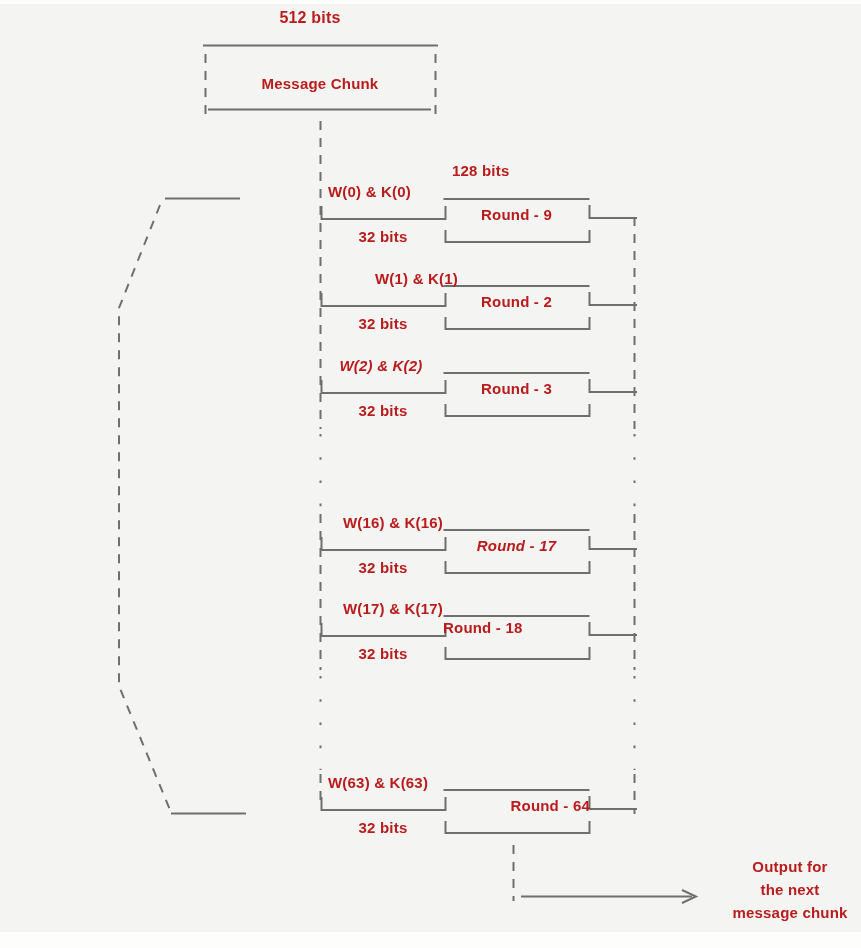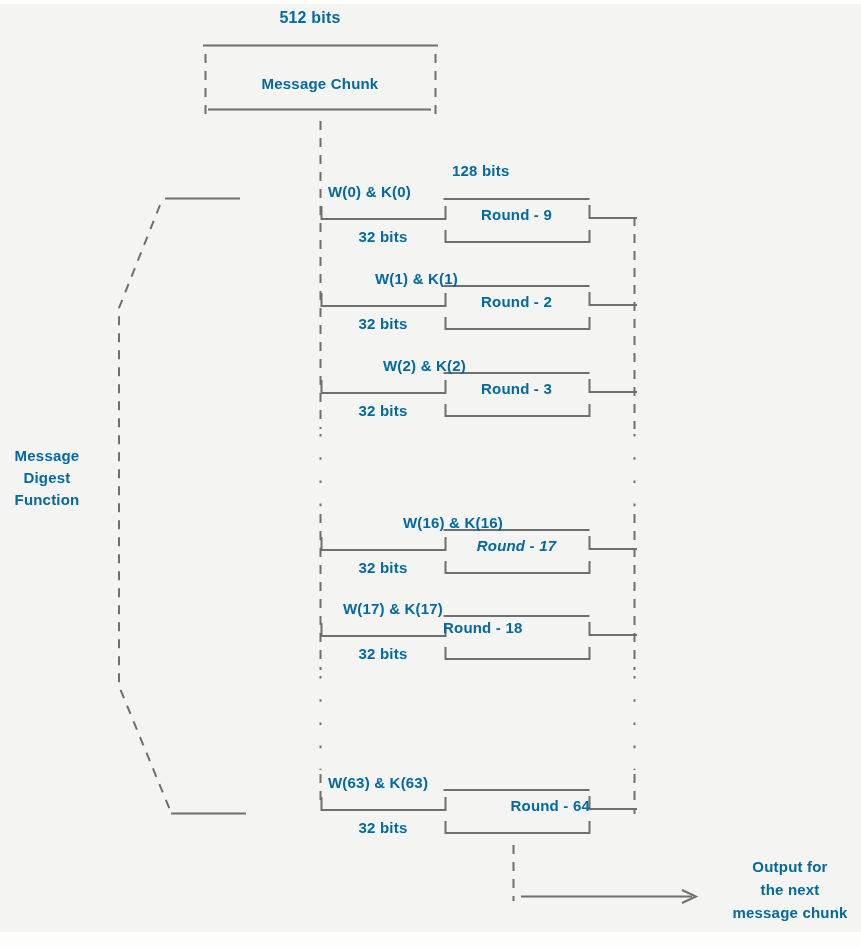--- a/index.html
+++ b/index.html
@@ -7,21 +7,21 @@
   #canvas{
     position:relative;width:861px;height:948px;overflow:hidden;
     background:#f4f4f2;color:#2f2f2f;
   }
   #lines{position:absolute;left:0;top:0;}
   .ln{stroke:#6f6f6f;stroke-width:2;fill:none;}
   .dash{stroke-dasharray:9 8;}
   .dot{stroke-dasharray:2.6 20.6;}
   .lbl{
     position:absolute;font-size:15px;font-weight:bold;letter-spacing:.2px;
-    line-height:18px;height:18px;white-space:nowrap;color:#0369a1;
+    line-height:18px;height:18px;white-space:nowrap;color:#b91c1c;
   }
   .lbl.multi{height:auto;white-space:pre-line;line-height:23px;text-align:center;}
   .lbl.big{font-size:16px;}
   .band{position:absolute;left:0;width:861px;background:#fdfdfc;}
 </style>
 </head>
 <body>
 
 <div id="canvas">
 
@@ -59,39 +59,36 @@
       <path d="M443.5 616 H589.5 M321.5 623 V636 H445.5 V623 M445.5 647 V659 H589.5 V647 M589.5 622 V635 H637" class="ln"></path>
       <path d="M443.5 790 H589.5 M321.5 797 V810 H445.5 V797 M445.5 821 V833 H589.5 V821 M589.5 796 V809 H637" class="ln"></path>
     </svg>
 
   <div class="lbl big" style="left:255px;top:9px;width:110px;text-align:center">512 bits</div>
 
   <div class="lbl" style="left:206px;top:75px;width:228px;text-align:center">Message Chunk</div>
 
   <div class="lbl" style="left:452px;top:162px;width:110px;text-align:left">128 bits</div>
 
-  <div class="lbl multi" style="left:3px;top:445px;width:88px;line-height:22px">Message
-Digest
-Function</div>
 
   <div class="lbl multi" style="left:710px;top:855px;width:160px">Output for
 the next
 message chunk</div>
 
   <div id="round-text-layer">
       <div class="lbl" style="left: 328px; top: 183px; width: 130px; text-align: left;">W(0) &amp; K(0)</div>
       <div class="lbl" style="left: 443px; top: 206px; width: 147px; text-align: center;">Round - 9</div>
       <div class="lbl" style="left: 321px; top: 228px; width: 124px; text-align: center;">32 bits</div>
       <div class="lbl" style="left: 328px; top: 270px; width: 130px; text-align: right;">W(1) &amp; K(1)</div>
       <div class="lbl" style="left: 443px; top: 293px; width: 147px; text-align: center;">Round - 2</div>
       <div class="lbl" style="left: 321px; top: 315px; width: 124px; text-align: center;">32 bits</div>
-      <div class="lbl" style="left: 336px; top: 357px; width: 130px; text-align: right;">W(2) &amp; K(2)</div>
+      <div class="lbl" style="left: 316px; top: 357px; width: 130px; text-align: center; font-style: italic;">W(2) &amp; K(2)</div>
       <div class="lbl" style="left: 443px; top: 380px; width: 147px; text-align: center;">Round - 3</div>
       <div class="lbl" style="left: 321px; top: 402px; width: 124px; text-align: center;">32 bits</div>
-      <div class="lbl" style="left: 328px; top: 514px; width: 130px; text-align: right; margin-left: 45px;">W(16) &amp; K(16)</div>
+      <div class="lbl" style="left: 328px; top: 514px; width: 130px; text-align: center;">W(16) &amp; K(16)</div>
       <div class="lbl" style="left: 443px; top: 537px; width: 147px; text-align: center; font-style: italic;">Round - 17</div>
       <div class="lbl" style="left: 321px; top: 559px; width: 124px; text-align: center;">32 bits</div>
       <div class="lbl" style="left: 328px; top: 600px; width: 130px; text-align: center;">W(17) &amp; K(17)</div>
       <div class="lbl" style="left: 443px; top: 619px; width: 147px; ">Round - 18</div>
       <div class="lbl" style="left: 321px; top: 645px; width: 124px; text-align: center;">32 bits</div>
       <div class="lbl" style="left: 328px; top: 774px; width: 130px; text-align: left;">W(63) &amp; K(63)</div>
       <div class="lbl" style="left: 443px; top: 797px; width: 147px; text-align: right;">Round - 64</div>
       <div class="lbl" style="left: 321px; top: 819px; width: 124px; text-align: center;">32 bits</div>
     </div>
 

